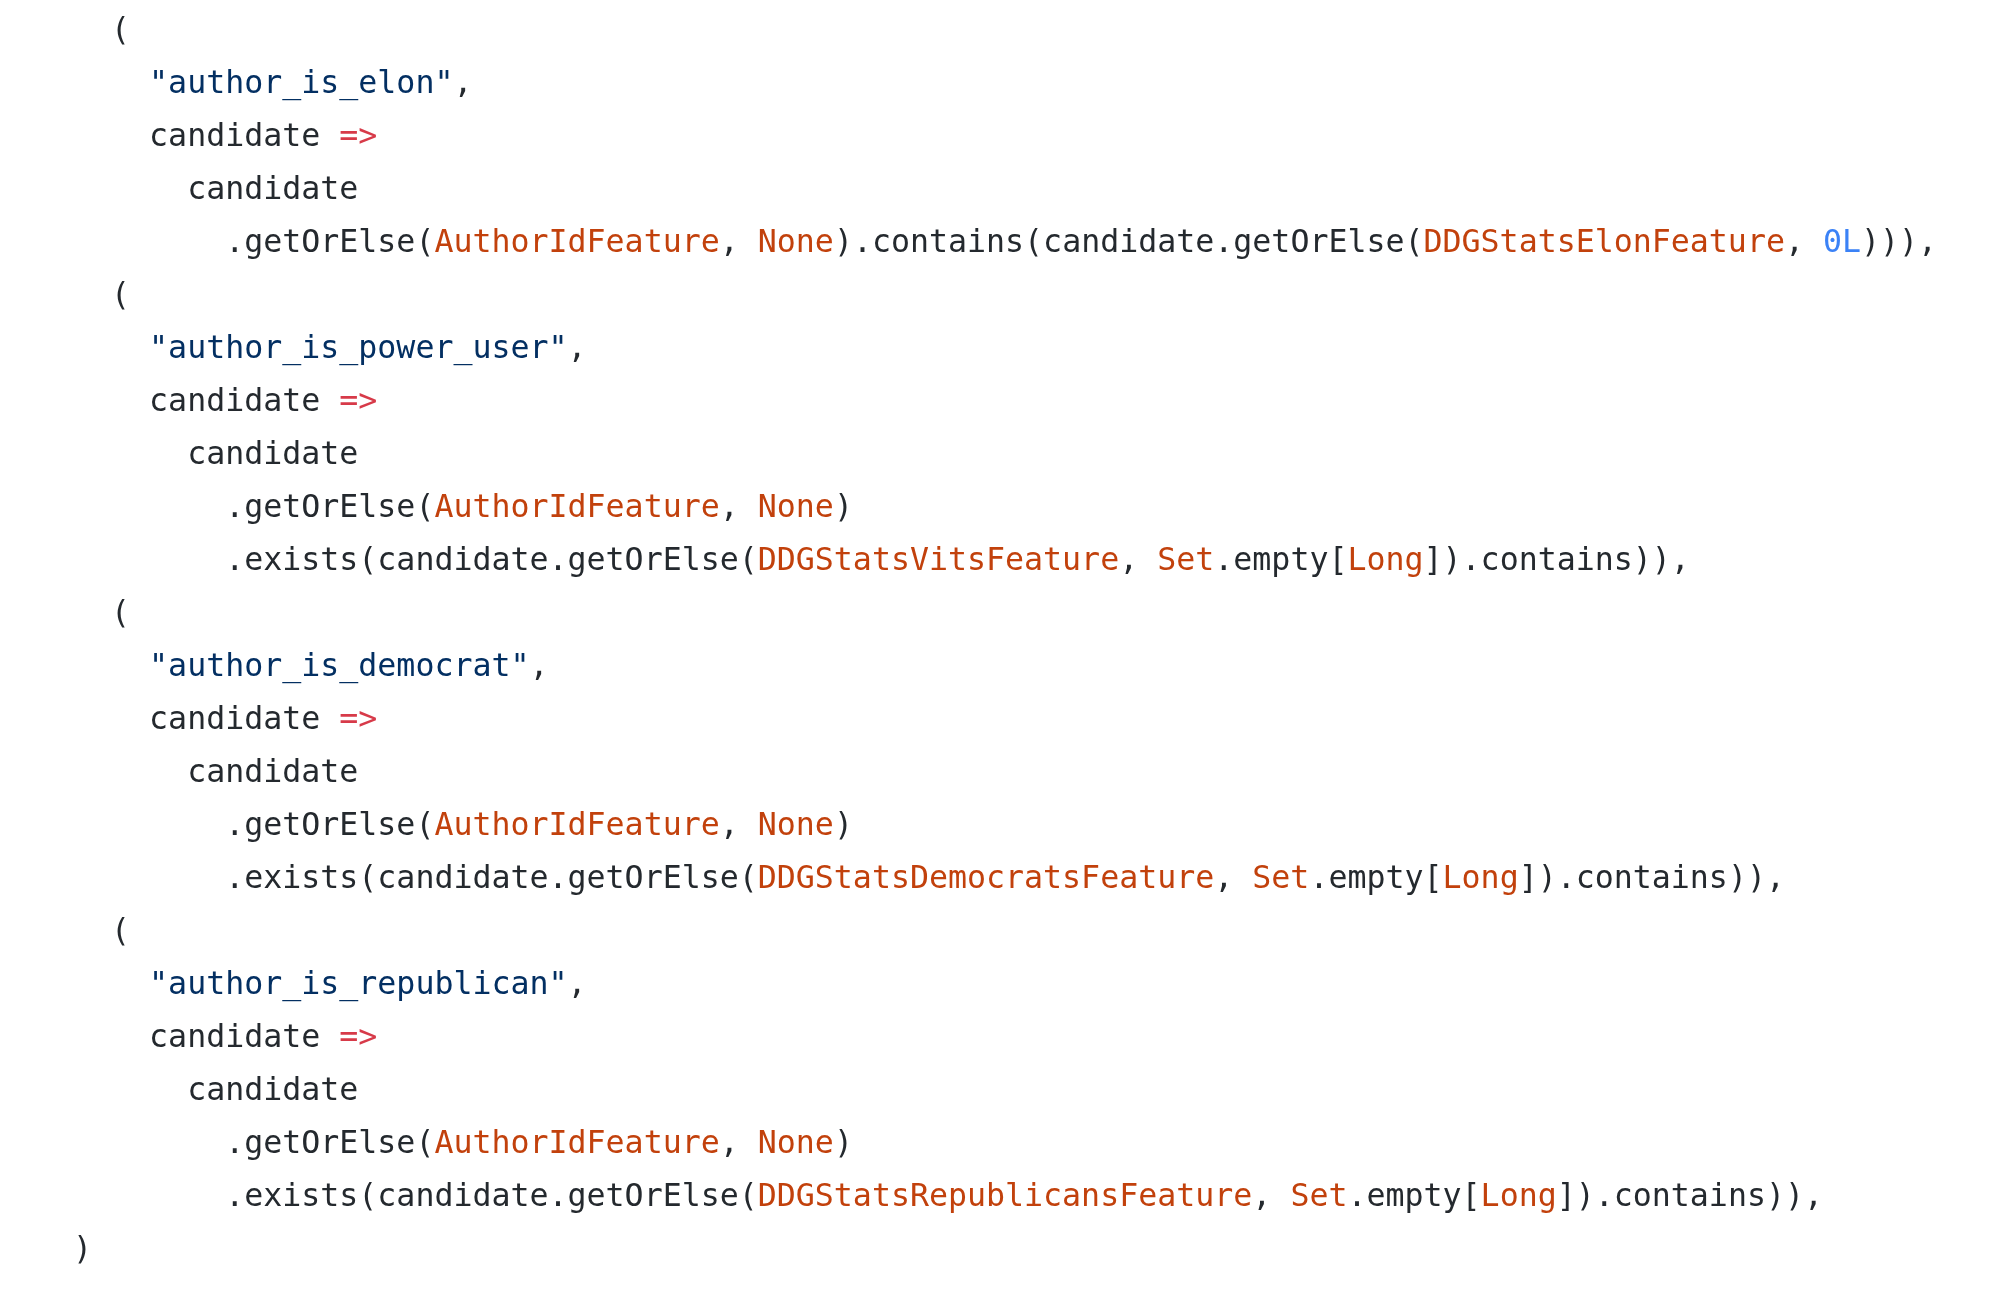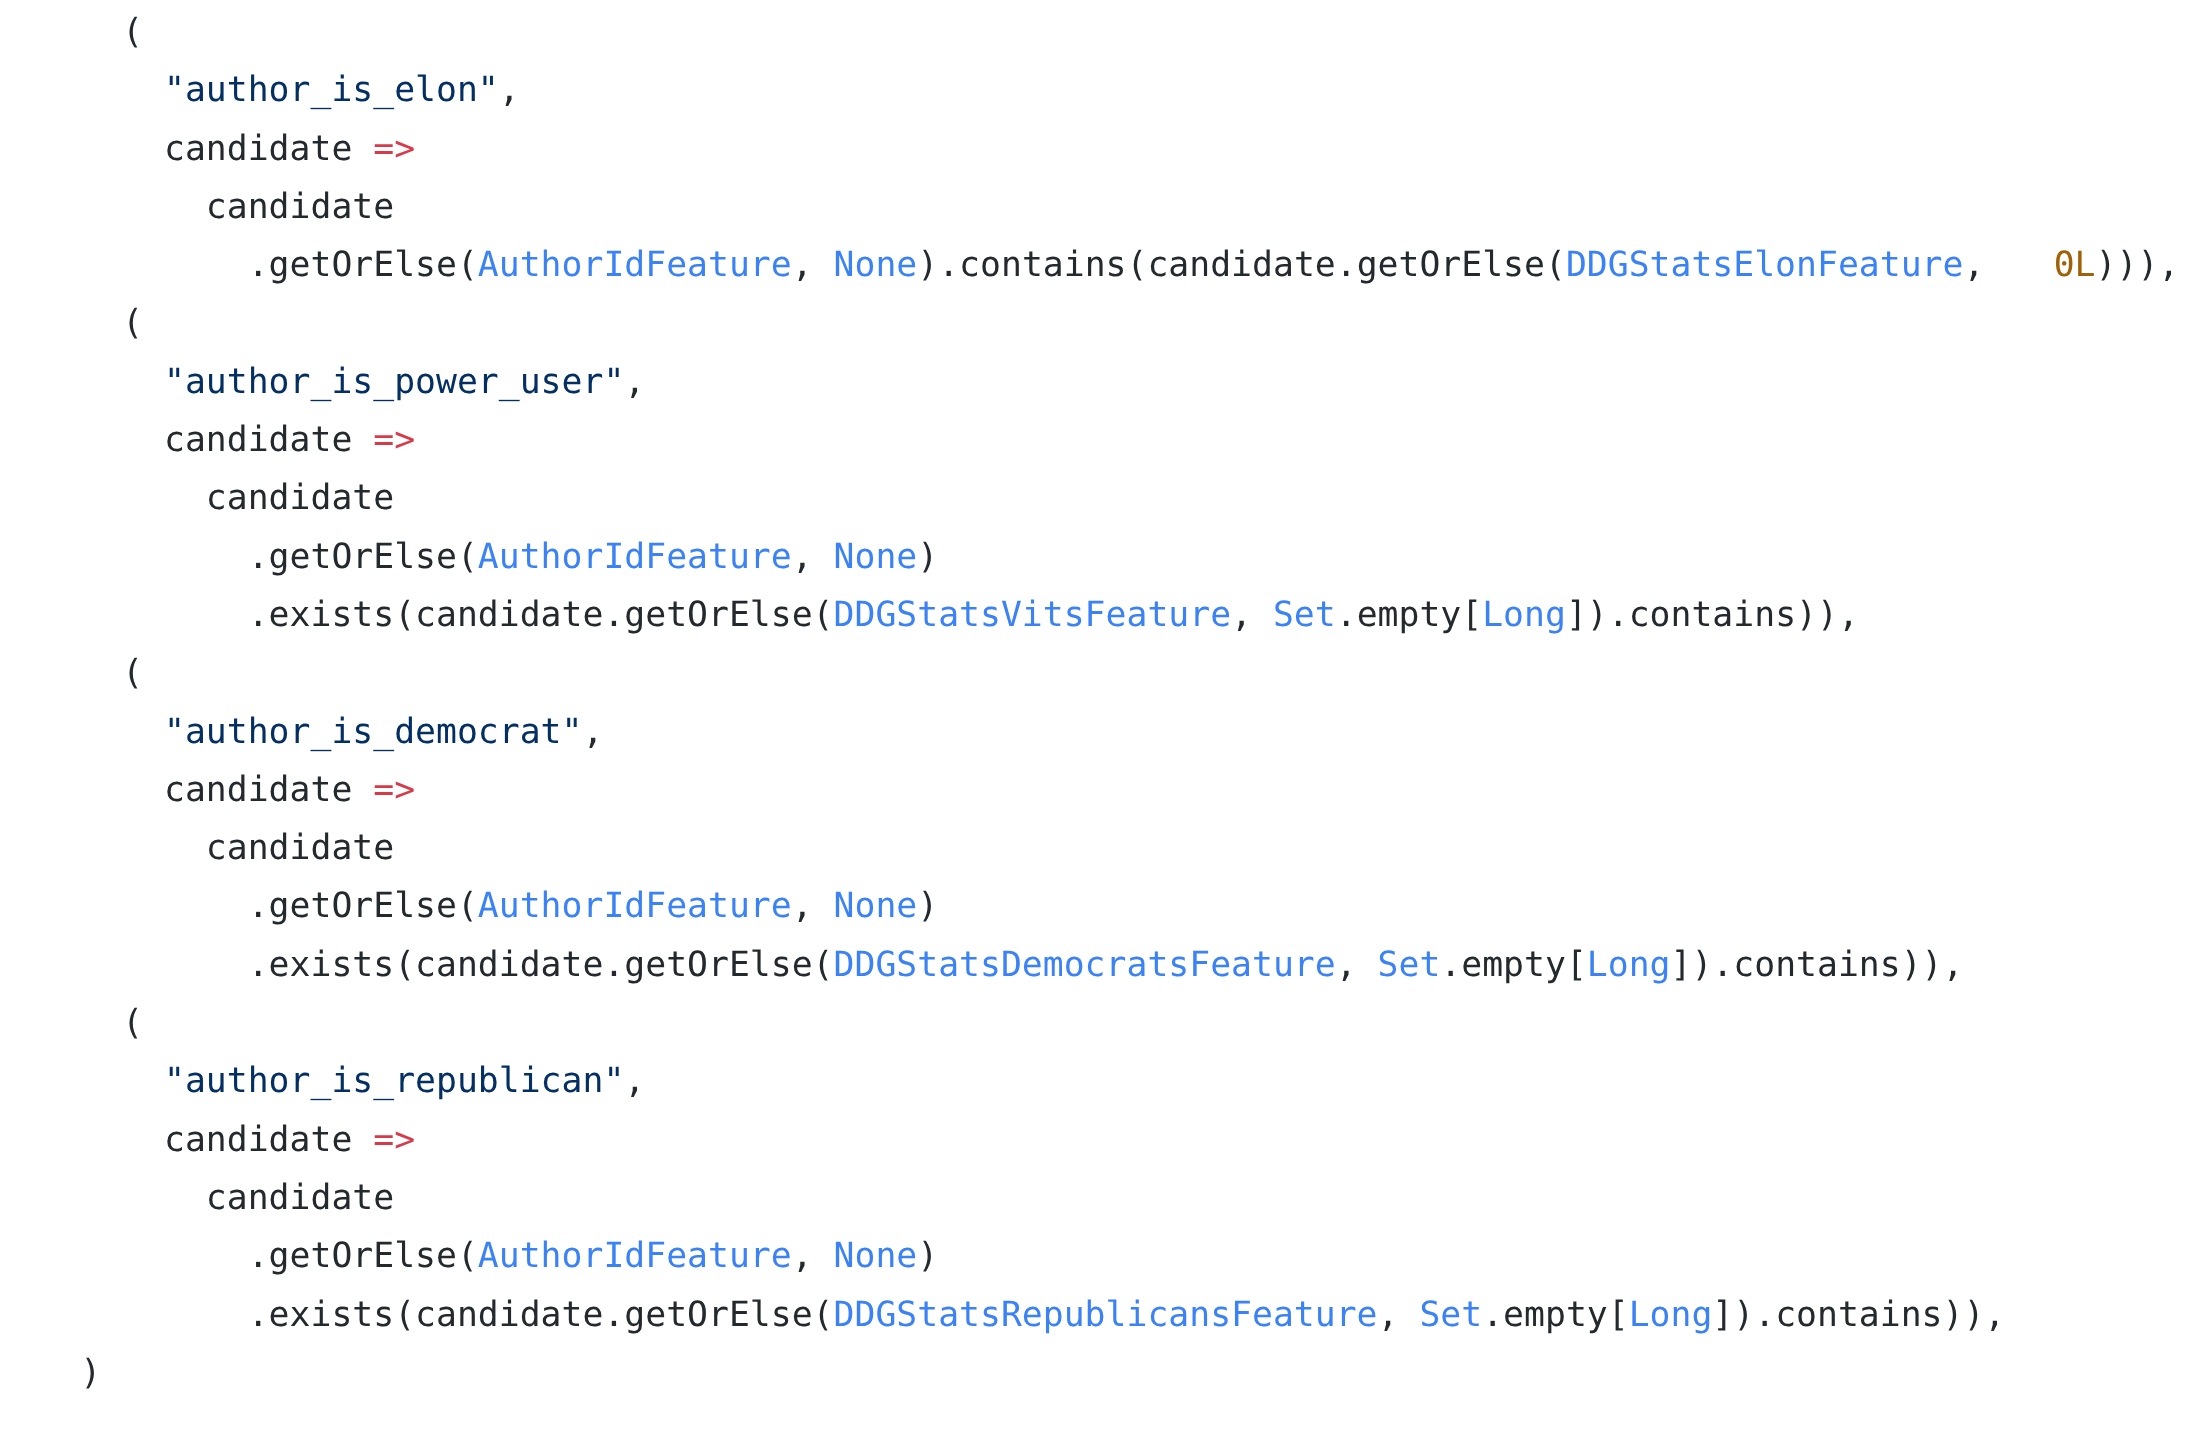--- a/index.html
+++ b/index.html
@@ -24,19 +24,19 @@
       color: #24292e;
       white-space: pre;
     }
     .code-line {
       display: block;
       height: 53px;
     }
     .tok-plain { color: #24292e; }
     .tok-string { color: #032f62; }
     .tok-operator { color: #d73a49; }
-    .tok-type { color: #3b82f6; }
-    .tok-constant { color: #a16207; margin-left: 44px; }
+    .tok-type { color: #c2410c; }
+    .tok-constant { color: #3b82f6; }
   </style>
 </head>
 <body>
 
 <pre class="code-view" id="code-view"><span class="code-line"><span class="tok-plain">  </span><span class="tok-plain">(</span></span><span class="code-line"><span class="tok-plain">    </span><span class="tok-string">"author_is_elon"</span><span class="tok-plain">,</span></span><span class="code-line"><span class="tok-plain">    </span><span class="tok-plain">candidate </span><span class="tok-operator">=&gt;</span></span><span class="code-line"><span class="tok-plain">      </span><span class="tok-plain">candidate</span></span><span class="code-line"><span class="tok-plain">        </span><span class="tok-plain">.getOrElse(</span><span class="tok-type">AuthorIdFeature</span><span class="tok-plain">, </span><span class="tok-type">None</span><span class="tok-plain">).contains(candidate.getOrElse(</span><span class="tok-type">DDGStatsElonFeature</span><span class="tok-plain">, </span><span class="tok-constant">0L</span><span class="tok-plain">))),</span></span><span class="code-line"><span class="tok-plain">  </span><span class="tok-plain">(</span></span><span class="code-line"><span class="tok-plain">    </span><span class="tok-string">"author_is_power_user"</span><span class="tok-plain">,</span></span><span class="code-line"><span class="tok-plain">    </span><span class="tok-plain">candidate </span><span class="tok-operator">=&gt;</span></span><span class="code-line"><span class="tok-plain">      </span><span class="tok-plain">candidate</span></span><span class="code-line"><span class="tok-plain">        </span><span class="tok-plain">.getOrElse(</span><span class="tok-type">AuthorIdFeature</span><span class="tok-plain">, </span><span class="tok-type">None</span><span class="tok-plain">)</span></span><span class="code-line"><span class="tok-plain">        </span><span class="tok-plain">.exists(candidate.getOrElse(</span><span class="tok-type">DDGStatsVitsFeature</span><span class="tok-plain">, </span><span class="tok-type">Set</span><span class="tok-plain">.empty[</span><span class="tok-type">Long</span><span class="tok-plain">]).contains)),</span></span><span class="code-line"><span class="tok-plain">  </span><span class="tok-plain">(</span></span><span class="code-line"><span class="tok-plain">    </span><span class="tok-string">"author_is_democrat"</span><span class="tok-plain">,</span></span><span class="code-line"><span class="tok-plain">    </span><span class="tok-plain">candidate </span><span class="tok-operator">=&gt;</span></span><span class="code-line"><span class="tok-plain">      </span><span class="tok-plain">candidate</span></span><span class="code-line"><span class="tok-plain">        </span><span class="tok-plain">.getOrElse(</span><span class="tok-type">AuthorIdFeature</span><span class="tok-plain">, </span><span class="tok-type">None</span><span class="tok-plain">)</span></span><span class="code-line"><span class="tok-plain">        </span><span class="tok-plain">.exists(candidate.getOrElse(</span><span class="tok-type">DDGStatsDemocratsFeature</span><span class="tok-plain">, </span><span class="tok-type">Set</span><span class="tok-plain">.empty[</span><span class="tok-type">Long</span><span class="tok-plain">]).contains)),</span></span><span class="code-line"><span class="tok-plain">  </span><span class="tok-plain">(</span></span><span class="code-line"><span class="tok-plain">    </span><span class="tok-string">"author_is_republican"</span><span class="tok-plain">,</span></span><span class="code-line"><span class="tok-plain">    </span><span class="tok-plain">candidate </span><span class="tok-operator">=&gt;</span></span><span class="code-line"><span class="tok-plain">      </span><span class="tok-plain">candidate</span></span><span class="code-line"><span class="tok-plain">        </span><span class="tok-plain">.getOrElse(</span><span class="tok-type">AuthorIdFeature</span><span class="tok-plain">, </span><span class="tok-type">None</span><span class="tok-plain">)</span></span><span class="code-line"><span class="tok-plain">        </span><span class="tok-plain">.exists(candidate.getOrElse(</span><span class="tok-type">DDGStatsRepublicansFeature</span><span class="tok-plain">, </span><span class="tok-type">Set</span><span class="tok-plain">.empty[</span><span class="tok-type">Long</span><span class="tok-plain">]).contains)),</span></span><span class="code-line"><span class="tok-plain"></span><span class="tok-plain">)</span></span></pre>
 
 </body></html>

